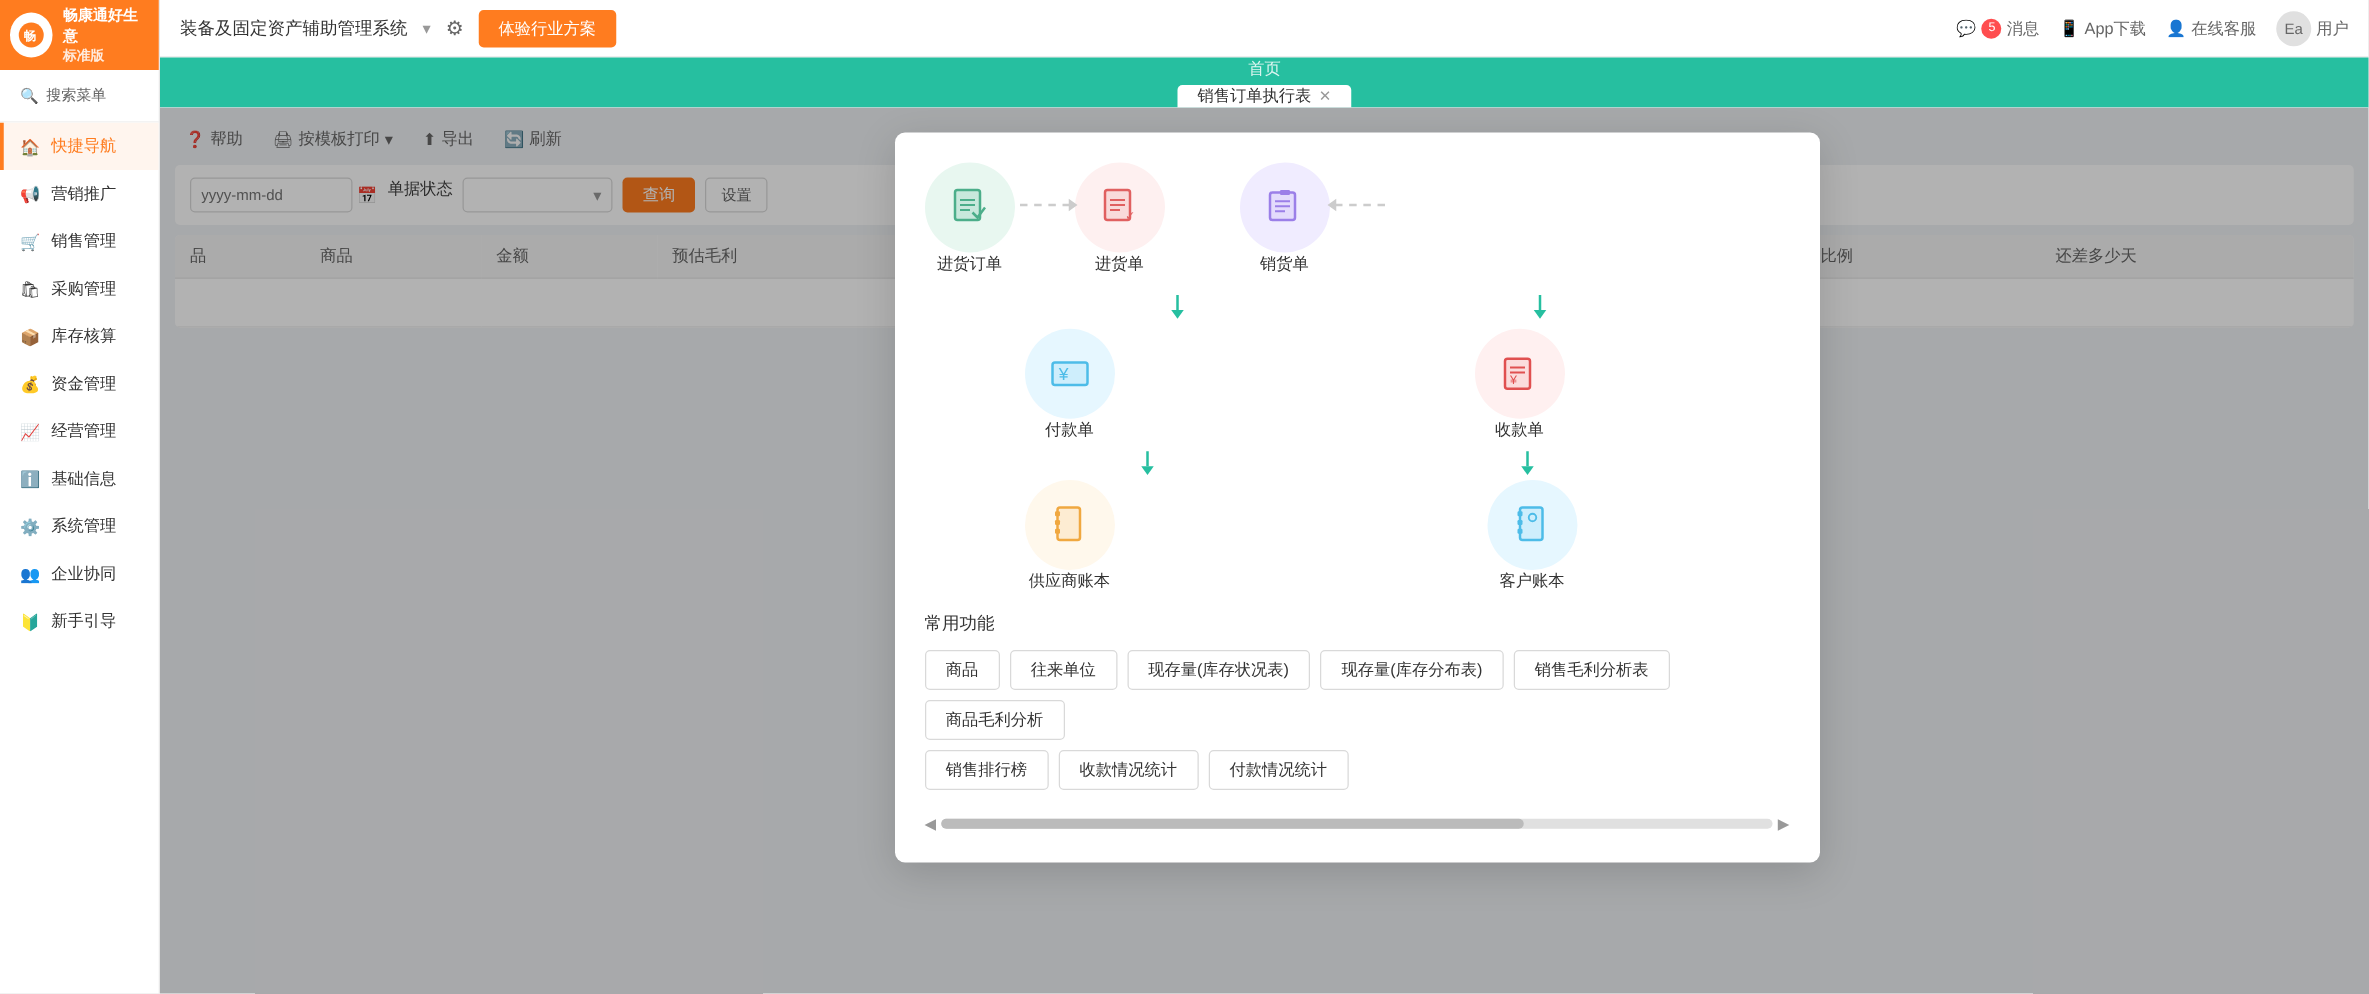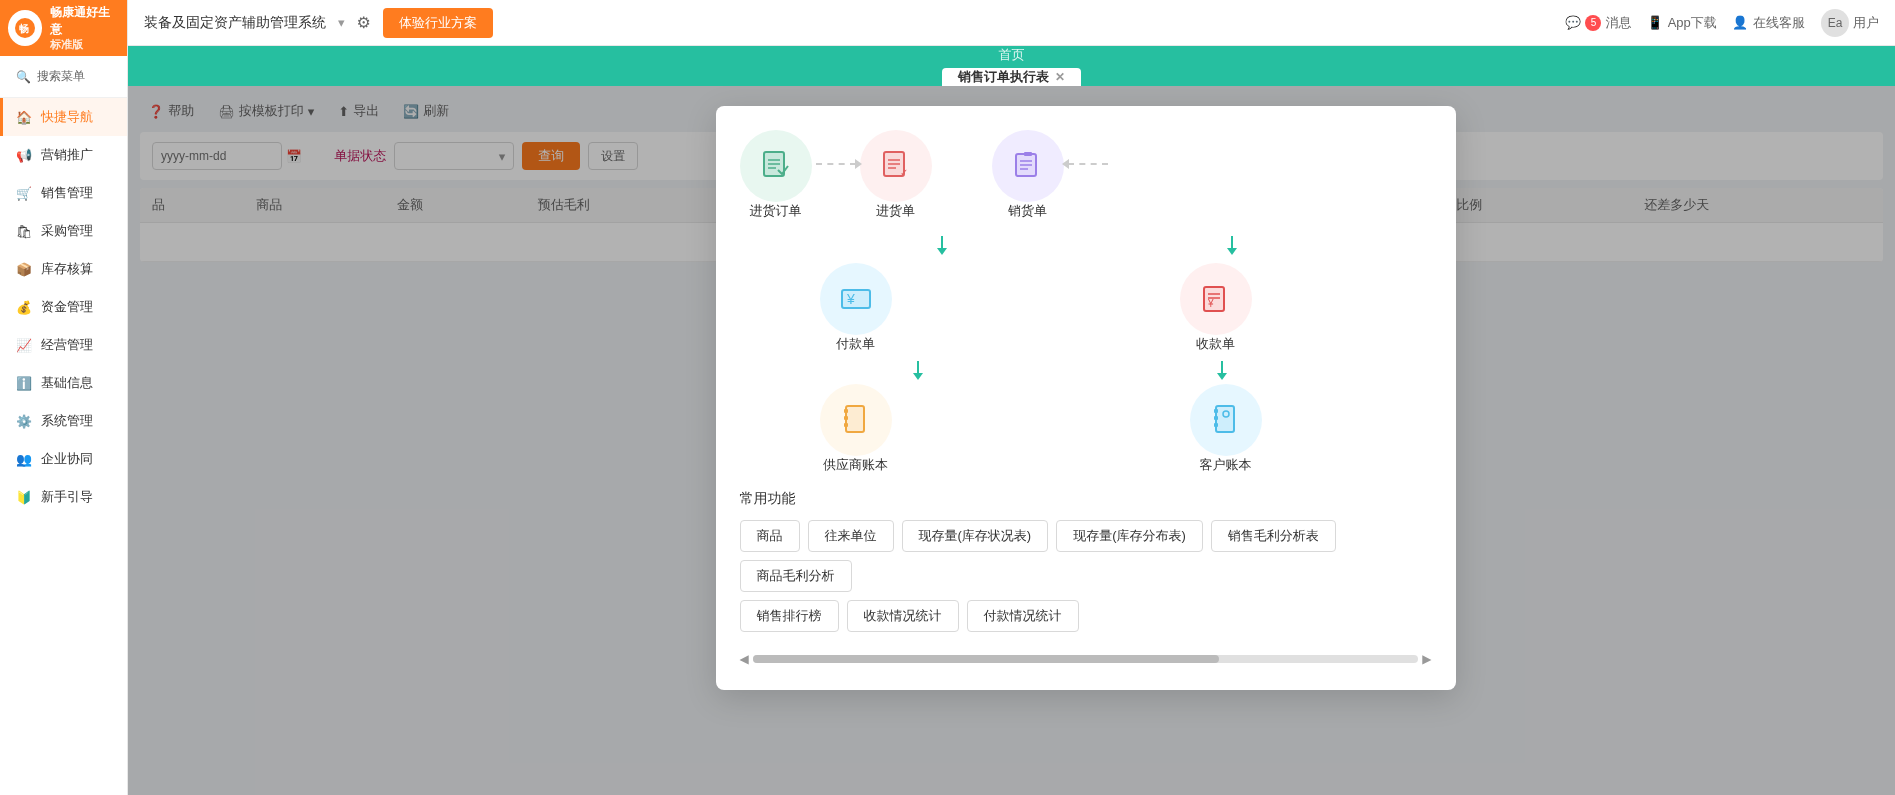--- a/index.html
+++ b/index.html
@@ -27,33 +27,33 @@
     .topbar { height: 46px; background: #fff; border-bottom: 1px solid #e8e8e8; display: flex; align-items: center; padding: 0 16px; gap: 12px; flex-shrink: 0; }
     .topbar-btn { background: #ff7c1f; color: #fff; border: none; padding: 6px 16px; border-radius: 4px; cursor: pointer; font-size: 13px; }
     .topbar-right { margin-left: auto; display: flex; align-items: center; gap: 16px; color: #666; font-size: 13px; }
     .topbar-right-item { display: flex; align-items: center; gap: 4px; cursor: pointer; }
     .badge { background: #ff4d4f; color: #fff; border-radius: 50%; width: 16px; height: 16px; font-size: 10px; display: flex; align-items: center; justify-content: center; }
     .user-avatar { width: 28px; height: 28px; border-radius: 50%; background: #e0e0e0; display: flex; align-items: center; justify-content: center; font-size: 12px; color: #666; }
 
     
     .tabbar { height: 40px; background: #26bfa0; display: flex; align-items: center; padding: 0 0; flex-shrink: 0; position: relative; flex-direction: column; }
     .tabbar-item { padding: 0 16px; height: 40px; display: flex; align-items: center; cursor: pointer; color: rgba(255,255,255,0.85); font-size: 13px; gap: 6px; }
-    .tabbar-item.active { background: #fff; color: #333; border-radius: 4px 4px 0 0; margin-top: 4px; height: 24px; font-weight: bold; }
+    .tabbar-item.active { background: #fff; color: #333; border-radius: 4px 4px 0 0; margin-top: 4px; height: 24px; }
     .tabbar-item .close-icon { font-size: 12px; color: #999; cursor: pointer; }
     .tabbar-close-all { margin-left: auto; margin-right: 8px; color: rgba(255,255,255,0.8); cursor: pointer; font-size: 18px; }
 
     
     .content { flex: 1; background: #f0f2f5; padding: 12px; overflow: hidden; position: relative; }
 
     
     .content-toolbar { display: flex; align-items: center; gap: 8px; margin-bottom: 8px; }
     .toolbar-btn { display: flex; align-items: center; gap: 4px; color: #666; font-size: 13px; cursor: pointer; padding: 4px 8px; border-radius: 4px; }
 
     
-    .filter-bar { background: #fff; padding: 10px 12px; border-radius: 4px; margin-bottom: 8px; display: flex; align-items: center; gap: 8px; flex-wrap: wrap; }
+    .filter-bar { background: #fff; padding: 10px 12px; border-radius: 4px; margin-bottom: 8px; display: flex; align-items: flex-start; gap: 8px; flex-wrap: wrap; }
     .filter-input { border: 1px solid #d9d9d9; border-radius: 4px; padding: 4px 8px; font-size: 12px; color: #333; height: 28px; }
     .filter-date { display: flex; align-items: center; gap: 4px; }
     .filter-date input { border: 1px solid #d9d9d9; border-radius: 4px; padding: 4px 8px; font-size: 12px; color: #bbb; height: 28px; width: 130px; }
     .filter-search-btn { background: #ff7c1f; color: #fff; border: none; padding: 4px 16px; border-radius: 4px; cursor: pointer; font-size: 13px; height: 28px; }
     .filter-settings-btn { background: #fff; color: #666; border: 1px solid #d9d9d9; padding: 4px 12px; border-radius: 4px; cursor: pointer; font-size: 12px; height: 28px; }
 
     
     .table-container { background: #fff; border-radius: 4px; overflow: hidden; }
     .table { width: 100%; border-collapse: collapse; }
     .table th { background: #f5f5f5; padding: 8px 12px; text-align: left; font-size: 13px; color: #666; font-weight: normal; border-bottom: 1px solid #e8e8e8; white-space: nowrap; }
@@ -223,21 +223,21 @@
           <span>🔄</span>
           <span>刷新</span>
         </span>
       </div>
 
       <div class="filter-bar">
         <div class="filter-date">
           <input class="filter-input" type="text" style="width: 130px;" placeholder="yyyy-mm-dd">
           <span style="color:#999;cursor:pointer;">📅</span>
         </div>
-        <span style="color:#be185d;font-size:13px;margin-left:24px;">单据状态</span>
+        <span style="color:#404040;font-size:13px;margin-left:0;">单据状态</span>
         <div class="filter-select-wrapper" style="border:1px solid #d9d9d9;border-radius:4px;padding:2px 8px;min-width:120px;height:28px;display:flex;align-items:center;background:#fff;">
           <span style="color:#333;font-size:12px;flex:1;"></span>
           <span style="color:#999;">▾</span>
         </div>
         <button class="filter-search-btn">查询</button>
         <button class="filter-settings-btn">设置</button>
       </div>
 
 
       <div class="table-container">

